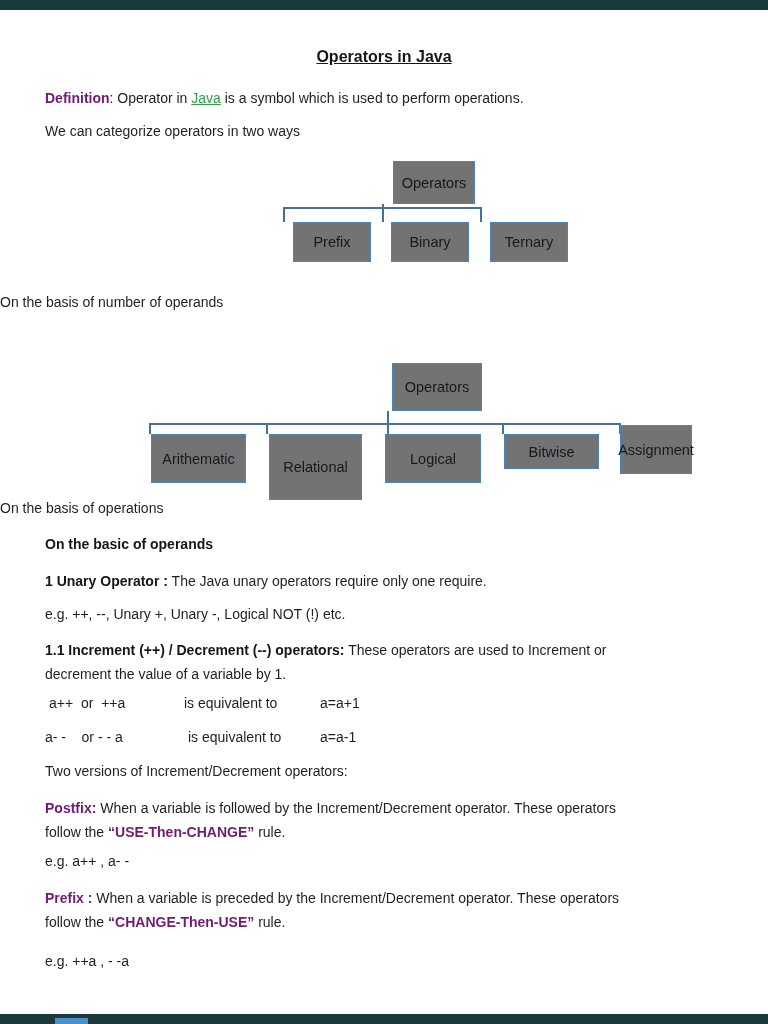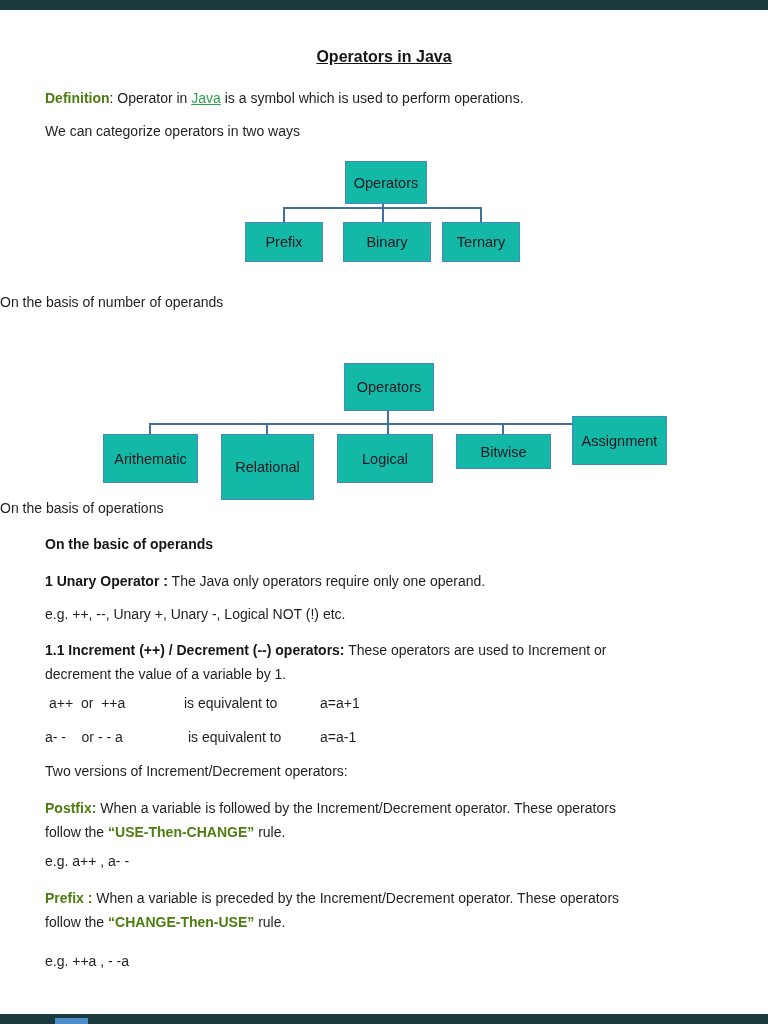--- a/index.html
+++ b/index.html
@@ -13,26 +13,26 @@
   .bar.bottom { top:1014px; height:10px; }
   .peek { position:absolute; left:55px; top:4px; width:33px; height:6px; background:#4d8dc9; }
   .abs { position:absolute; }
   .title {
     top:48px; left:0; width:768px; text-align:center;
     font-size:16px; font-weight:bold; text-decoration:underline; color:#161616;
   }
   .para { left:45px; width:690px; font-size:14px; line-height:24px; }
   .single { line-height:17px; }
   .hul { font-weight:bold; color:#161616; }
-  b { color:#4d7c0f; }
+  b { color:#701a75; }
   .link { color:#2da04a; text-decoration:underline; cursor:pointer; }
   .node {
-    position:absolute; background:#14b8a6; border:1px solid #4a85bd;
+    position:absolute; background:#737373; border:1px solid #4a85bd;
     display:flex; align-items:center; justify-content:center;
-    font-size:14.5px; color:#14191f;
+    font-size:14.5px; color:#14191f;margin-left:48px;
   }
   .conn { position:absolute; background:#41719c; }
   .caption { left:0; width:768px; font-size:14px; color:#1f1f1f; }
   .eqpart { position:absolute; font-size:14px; white-space:pre; }
 </style>
 </head>
 <body>
 
 <div class="page">
 
@@ -45,44 +45,44 @@
   </div>
 
   <div class="abs para single" style="top:123px">We can categorize operators in two ways</div>
 
   <div class="node" style="left:345px; top:161px; width:82px; height:43px">Operators</div>
   <div class="conn" style="left:382px; top:204px; width:2px; height:18px"></div>
   <div class="conn" style="left:283px; top:207px; width:199px; height:2px"></div>
   <div class="conn" style="left:283px; top:207px; width:2px; height:15px"></div>
   <div class="conn" style="left:480px; top:207px; width:2px; height:15px"></div>
   <div class="node" style="left:245px; top:222px; width:78px; height:40px">Prefix</div>
-  <div class="node" style="left:343px; top:222px; width:88px; height:40px">Binary</div>
+  <div class="node" style="left:343px; top:222px; width:78px; height:40px">Binary</div>
   <div class="node" style="left:442px; top:222px; width:78px; height:40px">Ternary</div>
   <div class="abs caption" style="top:294px">On the basis of number of operands</div>
 
   <div class="node" style="left:344px; top:363px; width:90px; height:48px">Operators</div>
   <div class="conn" style="left:387px; top:411px; width:2px; height:23px"></div>
   <div class="conn" style="left:149px; top:423px; width:472px; height:2px"></div>
   <div class="conn" style="left:149px; top:423px; width:2px; height:11px"></div>
   <div class="conn" style="left:266px; top:423px; width:2px; height:11px"></div>
   <div class="conn" style="left:502px; top:423px; width:2px; height:11px"></div>
   <div class="conn" style="left:619px; top:423px; width:2px; height:11px"></div>
   <div class="node" style="left:103px; top:434px; width:95px; height:49px">Arithematic</div>
   <div class="node" style="left:221px; top:434px; width:93px; height:66px">Relational</div>
   <div class="node" style="left:337px; top:434px; width:96px; height:49px">Logical</div>
   <div class="node" style="left:456px; top:434px; width:95px; height:35px">Bitwise</div>
-  <div class="node" style="left:572px; top:416px; width:95px; height:49px">Assignment</div>
+  <div class="node" style="left:572px; top:425px; width:72px; height:49px">Assignment</div>
   <div class="abs caption" style="top:500px">On the basis of operations</div>
 
   <div class="abs para single" style="top:536px">
     <span class="hul">On the basic of operands</span>
   </div>
 
   <div class="abs para single" style="top:573px">
-    <span class="hul">1 Unary Operator :</span><span> The Java only operators require only one operand.</span>
+    <span class="hul">1 Unary Operator :</span><span> The Java unary operators require only one require.</span>
   </div>
 
   <div class="abs para single" style="top:606px">e.g. ++, --, Unary +, Unary -, Logical NOT (!) etc.</div>
 
   <div class="abs para" style="top:638px">
     <span class="hul">1.1 Increment (++) / Decrement (--) operators:</span><span> These operators are used to Increment or</span><br>
     <span>decrement the value of a variable by 1.</span>
   </div>
 
   <div>

